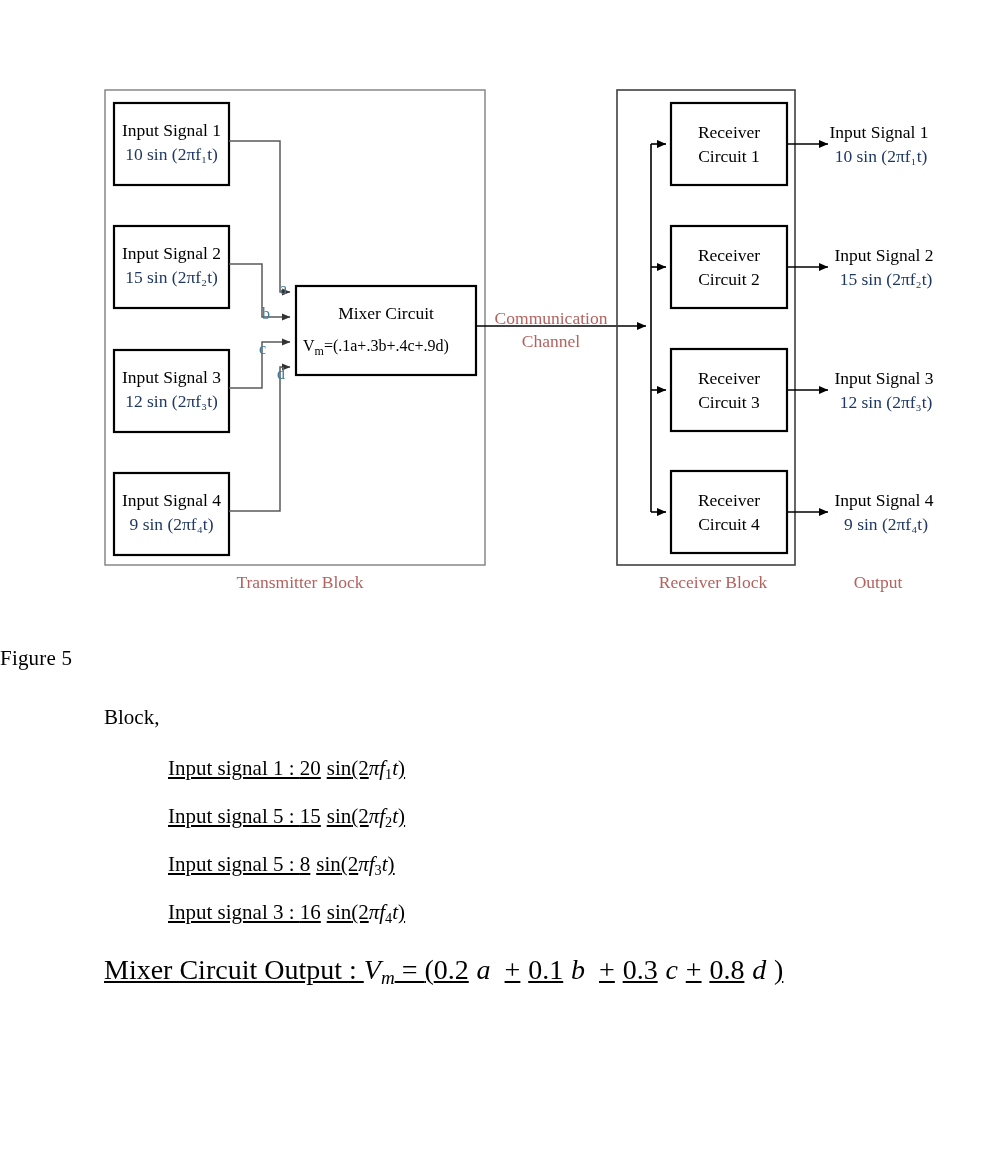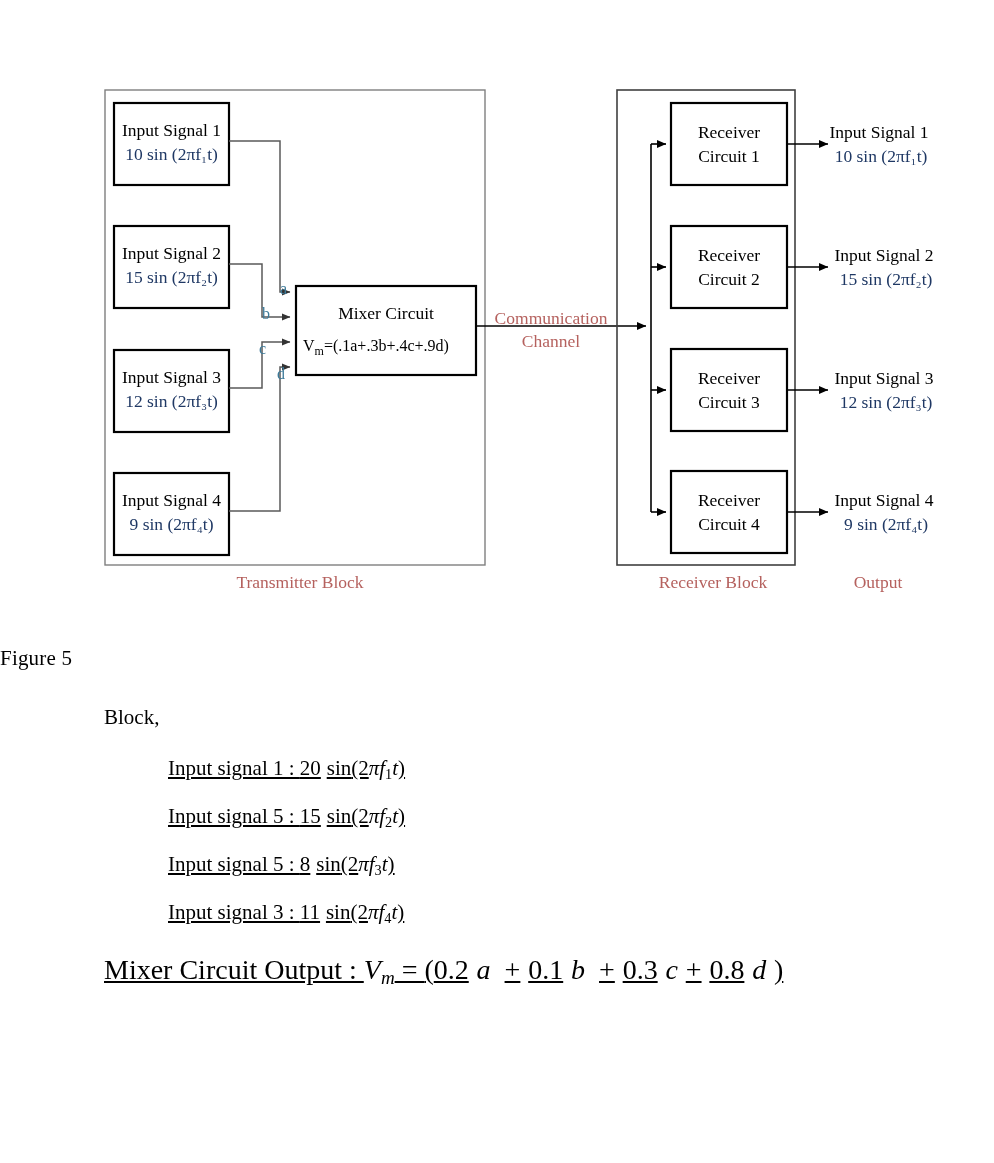--- a/index.html
+++ b/index.html
@@ -265,18 +265,18 @@
 
   <div class="here-line">Block,</div>
 
   <div class="signal-list">
     <div class="signal-line"><span class="mn">Input signal 1 : </span><span class="mn">20</span><span class="sp"></span><span class="mn">sin</span><span class="mn">(2</span><span class="mi">π</span><span class="mi">f</span><span class="sub-up">1</span><span class="mi">t</span><span class="mn">)</span></div>
 
     <div class="signal-line"><span class="mn">Input signal 5 : </span><span class="mn">15</span><span class="sp"></span><span class="mn">sin</span><span class="mn">(2</span><span class="mi">π</span><span class="mi">f</span><span class="sub-up">2</span><span class="mi">t</span><span class="mn">)</span></div>
 
     <div class="signal-line"><span class="mn">Input signal 5 : </span><span class="mn">8</span><span class="sp"></span><span class="mn">sin</span><span class="mn">(2</span><span class="mi">π</span><span class="mi">f</span><span class="sub-up">3</span><span class="mi">t</span><span class="mn">)</span></div>
 
-    <div class="signal-line"><span class="mn">Input signal 3 : </span><span class="mn">11</span><span class="sp"></span><span class="mn">sin</span><span class="mn">(2</span><span class="mi">π</span><span class="mi">f</span><span class="sub-up">4</span><span class="mi">t</span><span class="mn">)</span></div>
+    <div class="signal-line"><span class="mn">Input signal 3 : </span><span class="mn">16</span><span class="sp"></span><span class="mn">sin</span><span class="mn">(2</span><span class="mi">π</span><span class="mi">f</span><span class="sub-up">4</span><span class="mi">t</span><span class="mn">)</span></div>
   </div>
 
   <div class="mixer-line"><span class="mn">Mixer Circuit Output : </span><span class="mi">V</span><span class="sub">m</span><span class="mn"> = </span><span class="mn">(</span><span class="mn">0.2</span><span class="sp"></span><span class="mi">a</span><span class="sp-w"></span><span class="mn">+</span><span class="sp"></span><span class="mn">0.1</span><span class="sp"></span><span class="mi">b</span><span class="sp-w"></span><span class="mn">+</span><span class="sp"></span><span class="mn">0.3</span><span class="sp"></span><span class="mi">c</span><span class="sp"></span><span class="mn">+</span><span class="sp"></span><span class="mn">0.8</span><span class="sp"></span><span class="mi">d</span><span class="sp"></span><span class="mn">)</span></div>
 
 </div>
 
 </body></html>

